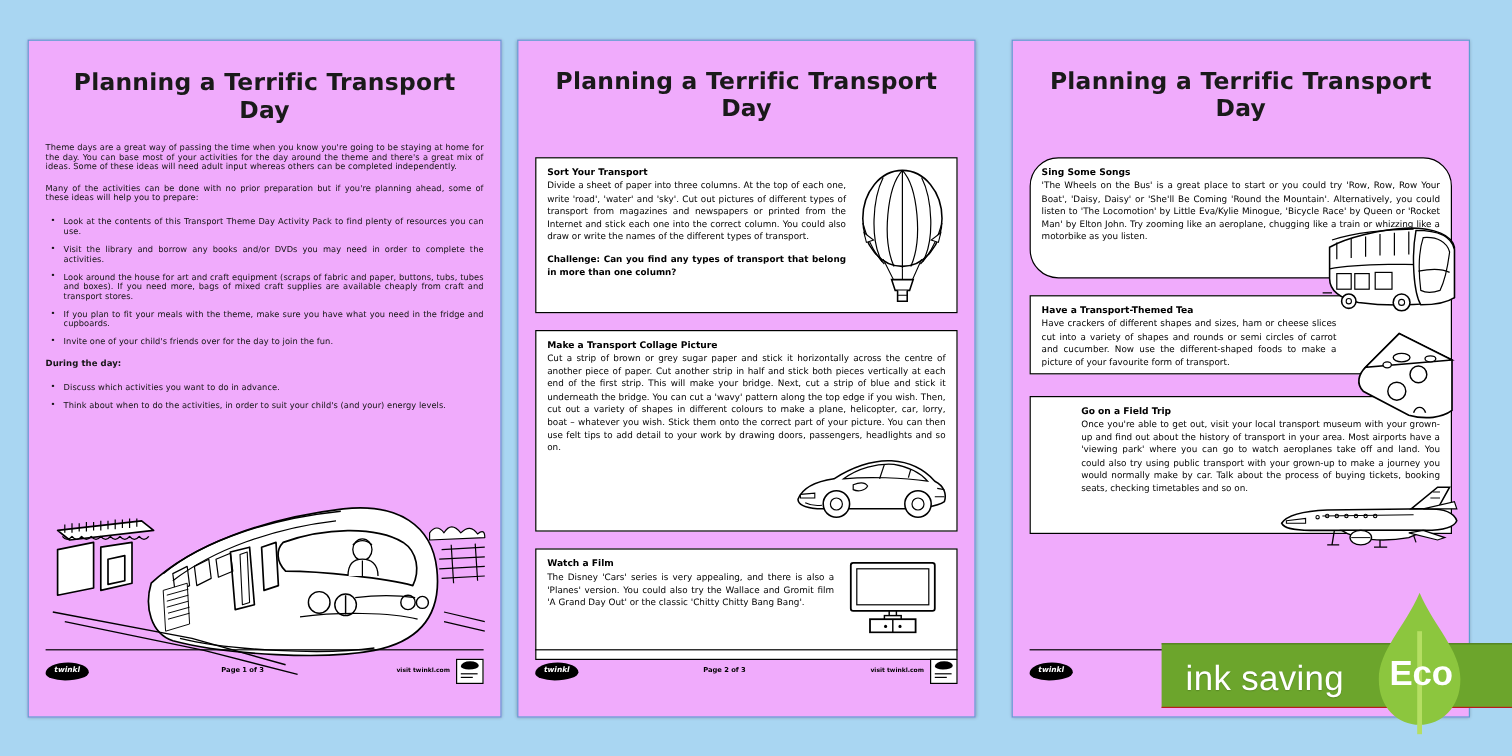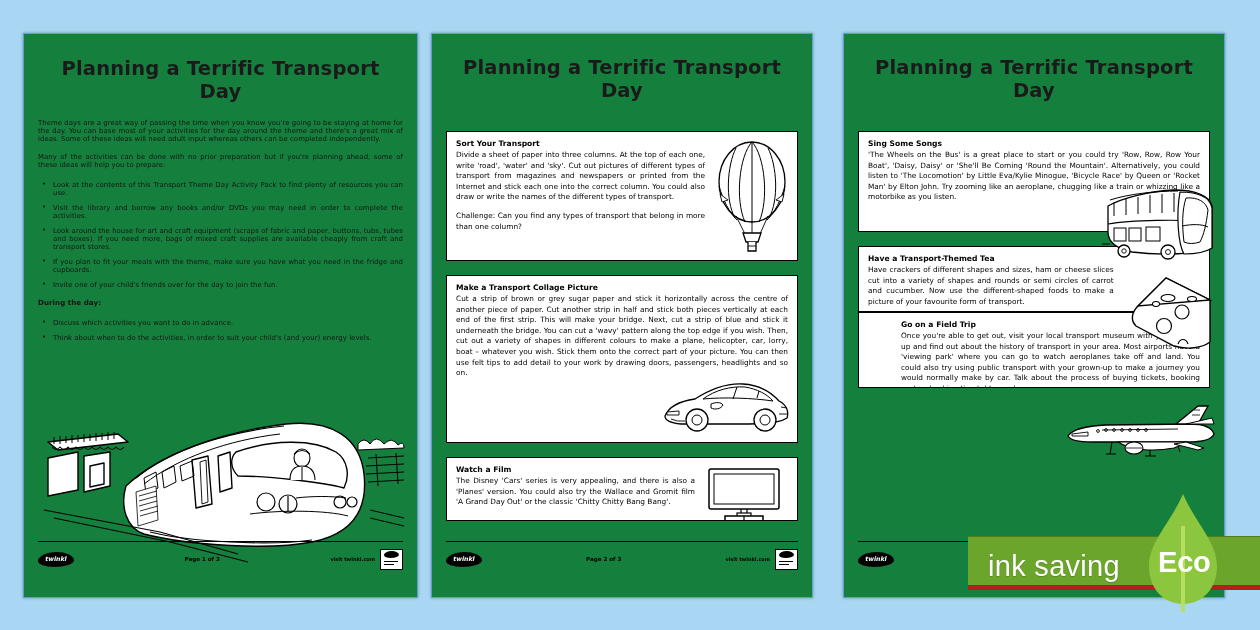--- a/index.html
+++ b/index.html
@@ -10,21 +10,21 @@
     font-family:"DejaVu Sans", sans-serif;
     overflow:hidden;
     position:relative;
   }
   .sheets{
     position:absolute; left:0; top:0; width:1260px; height:630px;
     display:flex; align-items:flex-start;
   }
   .page{
     position:absolute;
-    background:#15803d;
+    background:#f0abfc;
     border:1px solid #5c9fd0;
     box-shadow:0 0 3px rgba(0,0,0,.30);
     box-sizing:border-box;
     overflow:hidden;
   }
   #page1{ left:23px;  top:33px; width:395px; height:565px; }
   #page2{ left:431px; top:33px; width:382px; height:565px; }
   #page3{ left:843px; top:33px; width:382px; height:565px; }
 
   .pg-inner{ position:absolute; left:0; top:0; right:0; bottom:0; padding:0 14px; box-sizing:border-box; }
@@ -74,21 +74,21 @@
     margin-bottom:1px;
     font-family:"DejaVu Sans", sans-serif;
   }
   .box .bx-text{
     font-size:7.35px;
     line-height:10.6px;
     color:#000;
     font-family:"DejaVu Sans", sans-serif;
     text-align:justify;
   }
-  .box .bx-text.challenge{ margin-top:8px; }
+  .box .bx-text.challenge{ margin-top:8px;font-weight:bold; }
 
   .art{ position:absolute; pointer-events:none; }
 
   
   .footer{
     position:absolute;
     left:14px; right:14px; bottom:26px;
     border-top:1.6px solid #000;
     padding-top:5px;
     display:flex; align-items:center; justify-content:space-between;
@@ -121,21 +121,21 @@
   .stamp .l1{ top:11px;width:14px; }
   .stamp .l2{ top:14px;width:10px; }
 
   
   .eco-banner{
     position:absolute;
     left:968px; top:536px;
     width:292px; height:54px;
     background:#6ca52c;
     border-top:1px solid #4f7d1c;
-    border-bottom:5px solid #b91c1c;
+    border-bottom:1px solid #b91c1c;
     box-sizing:border-box;
     z-index:40;
   }
   .eco-text{
     position:absolute; left:20px; top:13px;
     font-family:"Liberation Sans", sans-serif;
     font-size:29px; color:#ffffff; font-weight:normal;
     letter-spacing:.3px;
     text-shadow:0 1px 1px rgba(0,0,0,.18);
   }
@@ -298,21 +298,21 @@
           <circle cx="104" cy="46" r="11" fill="#fff"></circle>
           <circle cx="104" cy="46" r="5" fill="#fff" stroke-width="1"></circle>
           <path d="M6 38 L18 37 L18 41 L6 41 Z" fill="#fff" stroke-width=".9"></path>
           <path d="M10 45 Q16 48 24 47" stroke-width=".9"></path>
           <path d="M50 30 C55 28 60 28 62 31 C60 35 54 36 50 34 Z" fill="#fff" stroke-width="1"></path>
           <path d="M120 33 L126 34" stroke-width=".9"></path>
           <path d="M118 40 L126 40" stroke-width=".9"></path>
         </svg>
       </div>
 
-      <div class="box" style="margin-top:14px; height:64px;">
+      <div class="box" style="margin-top:14px; height:93px;">
         <div style="width:72%;">
           <div class="bx-title">Watch a Film</div>
           <div class="bx-text">The Disney 'Cars' series is very appealing, and there is also a 'Planes' version. You could also try the Wallace and Gromit film 'A Grand Day Out' or the classic 'Chitty Chitty Bang Bang'.</div>
         </div>
         <svg class="art" style="right:14px; top:8px; width:78px; height:62px;" viewBox="0 0 78 62" fill="none" stroke="#000" stroke-width="1.5">
           <rect x="4" y="3" width="70" height="40" rx="2" fill="#fff"></rect>
           <rect x="9" y="8" width="60" height="30" fill="#fff" stroke-width="1"></rect>
           <path d="M36 43 L36 48 M42 43 L42 48" stroke-width="1.2"></path>
           <rect x="32" y="47" width="14" height="4" fill="#fff" stroke-width="1.2"></rect>
           <rect x="20" y="50" width="38" height="11" fill="#fff"></rect>
@@ -336,21 +336,21 @@
           </span>
         </div>
       </div>
     </div>
   </div>
 
   <div class="page" id="page3">
     <div class="pg-inner">
       <div class="doc-title">Planning a Terrific Transport Day</div>
 
-      <div class="box" style="margin-top:29px; height:101px;">
+      <div class="box" style="margin-top:29px; height:101px;border-radius:24px;">
         <div class="bx-title">Sing Some Songs</div>
         <div class="bx-text">'The Wheels on the Bus' is a great place to start or you could try 'Row, Row, Row Your Boat', 'Daisy, Daisy' or 'She'll Be Coming 'Round the Mountain'. Alternatively, you could listen to 'The Locomotion' by Little Eva/Kylie Minogue, 'Bicycle Race' by Queen or 'Rocket Man' by Elton John. Try zooming like an aeroplane, chugging like a train or whizzing like a motorbike as you listen.</div>
       </div>
       <svg class="art" style="right:6px; top:152px; width:116px; height:78px; z-index:5;" viewBox="0 0 116 78" fill="none" stroke="#000" stroke-width="1.3">
         <path d="M6 20 C20 12 48 5 72 4 C94 4 108 10 110 20 L110 62 C96 68 60 70 30 66 C12 62 6 54 6 46 Z" fill="#fff"></path>
         <path d="M6 38 C28 34 80 33 110 36" stroke-width="1.1"></path>
         <g stroke-width="1">
           <path d="M12 16 L12 30 M24 13 L24 29 M36 11 L36 28 M48 9 L48 27 M60 8 L60 27 M72 7 L72 26"></path>
           <path d="M8 14 C26 8 54 5 76 5"></path>
         </g>
@@ -379,21 +379,21 @@
         <path d="M44 4 L88 26 L88 68 C80 74 66 76 52 72 L14 52 C8 46 10 38 16 32 Z" fill="#fff"></path>
         <path d="M44 4 L16 32 L88 26 Z" fill="#fff" stroke-width="1.3"></path>
         <ellipse cx="46" cy="24" rx="7" ry="3.5" fill="#fff" stroke-width="1.1"></ellipse>
         <ellipse cx="70" cy="25" rx="4.5" ry="2.5" fill="#fff" stroke-width="1.1"></ellipse>
         <ellipse cx="34" cy="30" rx="3.5" ry="2.5" fill="#fff" stroke-width="1.1"></ellipse>
         <circle cx="60" cy="38" r="7" fill="#fff" stroke-width="1.2"></circle>
         <circle cx="42" cy="52" r="7.5" fill="#fff" stroke-width="1.2"></circle>
         <path d="M56 70 C58 64 64 64 66 70" fill="#fff" stroke-width="1.2"></path>
       </svg>
 
-      <div class="box" style="height:76px;padding-left:42px;">
+      <div class="box" style="margin-top:18px; height:115px;padding-left:42px;">
         <div class="bx-title">Go on a Field Trip</div>
         <div class="bx-text">Once you're able to get out, visit your local transport museum with your grown-up and find out about the history of transport in your area. Most airports have a 'viewing park' where you can go to watch aeroplanes take off and land. You could also try using public transport with your grown-up to make a journey you would normally make by car. Talk about the process of buying tickets, booking seats, checking timetables and so on.</div>
       </div>
       <svg class="art" style="right:6px; top:370px; width:160px; height:58px; z-index:5;" viewBox="0 0 160 58" fill="none" stroke="#000" stroke-width="1.3">
         <path d="M10 32 C14 26 26 22 48 21 L132 20 C146 20 154 24 156 30 C154 35 146 38 130 38 L34 38 C18 38 12 36 10 32 Z" fill="#fff"></path>
         <path d="M14 30 L30 28 L30 32 L14 32 Z" fill="#fff" stroke-width=".9"></path>
         <g stroke-width=".9">
           <path d="M44 26 L120 25"></path>
           <circle cx="40" cy="27" r="1.4"></circle>
           <circle cx="48" cy="26" r="1.4"></circle>

